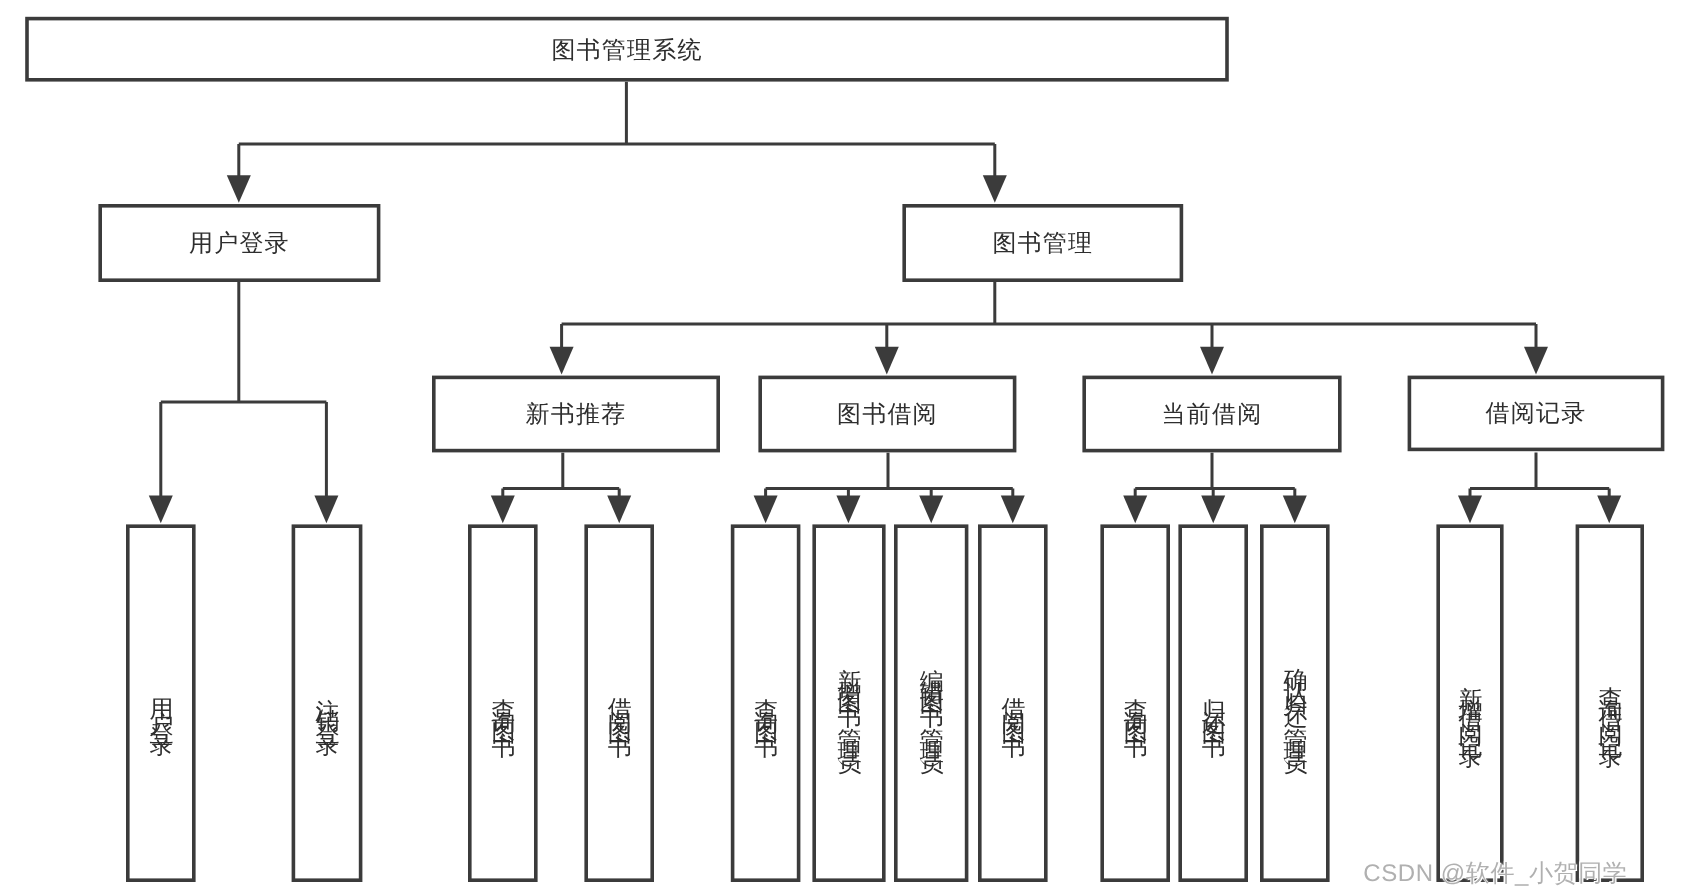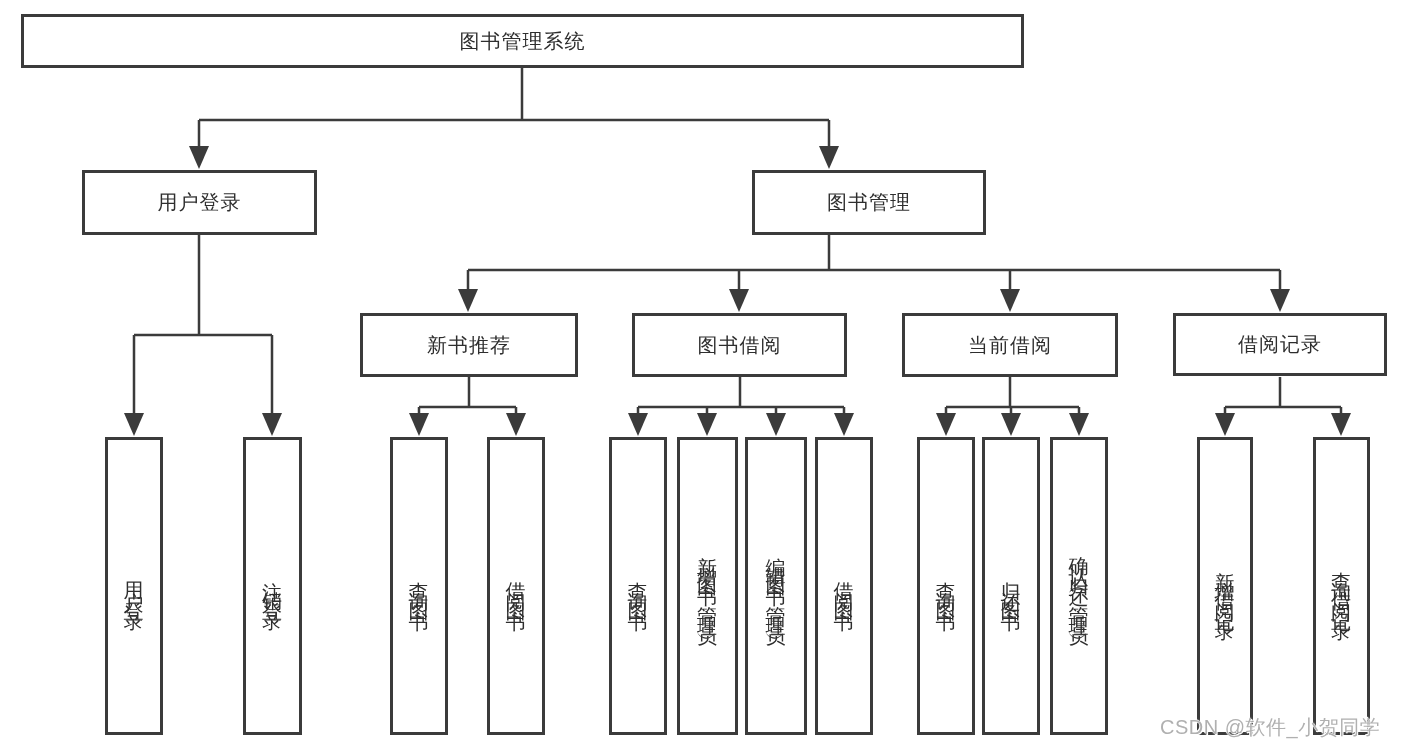--- a/index.html
+++ b/index.html
@@ -27,21 +27,21 @@
   .hlabel{letter-spacing:1px;white-space:nowrap;}
   .leaf .vlabel{
     writing-mode:vertical-rl;
     text-orientation:mixed;
     letter-spacing:10px;
     line-height:1;
     white-space:nowrap;
   }
   .watermark{
     position:absolute;
-    left:1160px;top:714px;
+    left:1136px;top:714px;
     font-size:20px;
     color:var(--watermark,#b0b0b0);
     text-shadow:0 0 2px #fff,1px 1px 0 #fff,-1px -1px 0 #fff;
     white-space:nowrap;
     z-index:3;
     letter-spacing:0.5px;
   }
 </style>
 </head>
 <body>
@@ -95,21 +95,21 @@
     <span class="hlabel">图书管理系统</span>
   </div>
 
   <div class="box l2" style="left:82px;top:170px;width:235px;height:65px;">
     <span class="hlabel">用户登录</span>
   </div>
   <div class="box l2" style="left:752px;top:170px;width:234px;height:65px;">
     <span class="hlabel">图书管理</span>
   </div>
 
-  <div class="box l3" style="left:360px;top:313px;width:218px;height:64px;">
+  <div class="box l3" style="left:360px;top:313px;width:240px;height:64px;">
     <span class="hlabel">新书推荐</span>
   </div>
   <div class="box l3" style="left:902px;top:313px;width:216px;height:64px;">
     <span class="hlabel">当前借阅</span>
   </div>
   <div class="box l3" style="left:632px;top:313px;width:215px;height:64px;">
     <span class="hlabel">图书借阅</span>
   </div>
   <div class="box l3" style="left:1173px;top:313px;width:214px;height:63px;">
     <span class="hlabel">借阅记录</span>

